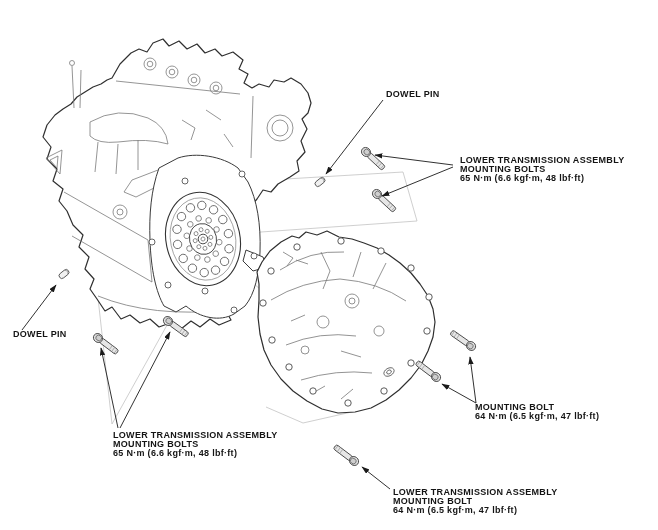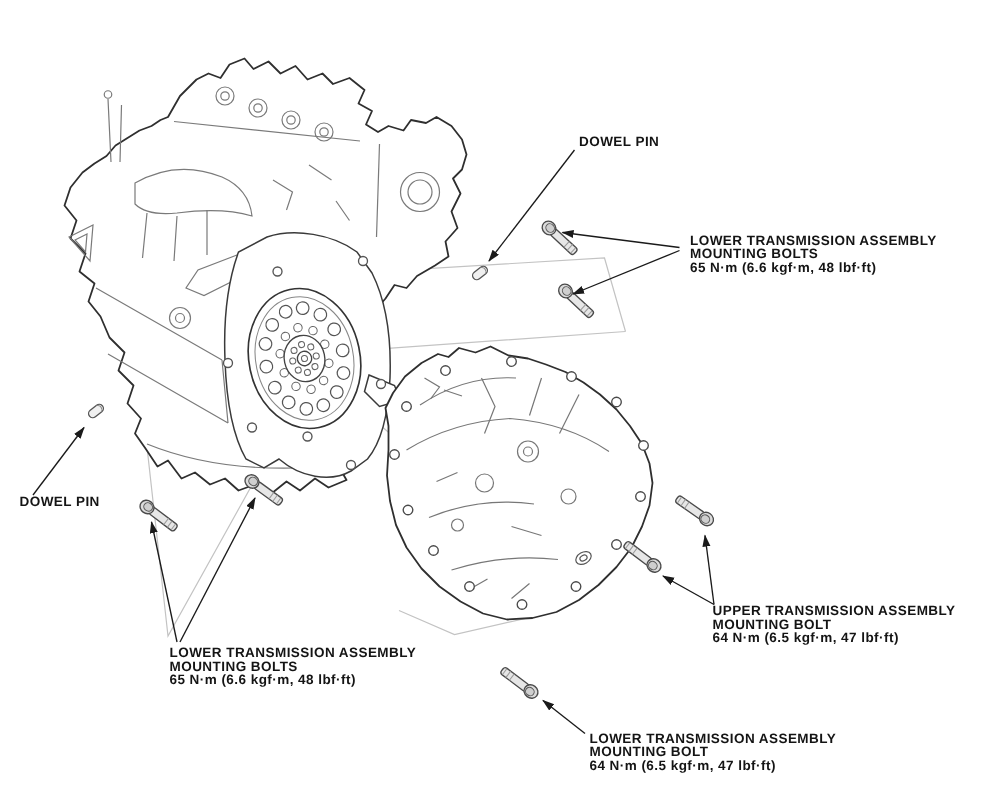--- a/index.html
+++ b/index.html
@@ -224,21 +224,20 @@
     <span>DOWEL PIN</span>
   </div>
 
   <div class="callout" style="left:113px;top:431px">
     <span>LOWER TRANSMISSION ASSEMBLY</span>
     <span>MOUNTING BOLTS</span>
     <span>65 N·m (6.6 kgf·m, 48 lbf·ft)</span>
   </div>
 
   <div class="callout" style="left:475px;top:403px">
-    <span>UPPER TRANSMISSION ASSEMBLY</span>
     <span>MOUNTING BOLT</span>
     <span>64 N·m (6.5 kgf·m, 47 lbf·ft)</span>
   </div>
 
   <div class="callout" style="left:393px;top:488px">
     <span>LOWER TRANSMISSION ASSEMBLY</span>
     <span>MOUNTING BOLT</span>
     <span>64 N·m (6.5 kgf·m, 47 lbf·ft)</span>
   </div>
 

